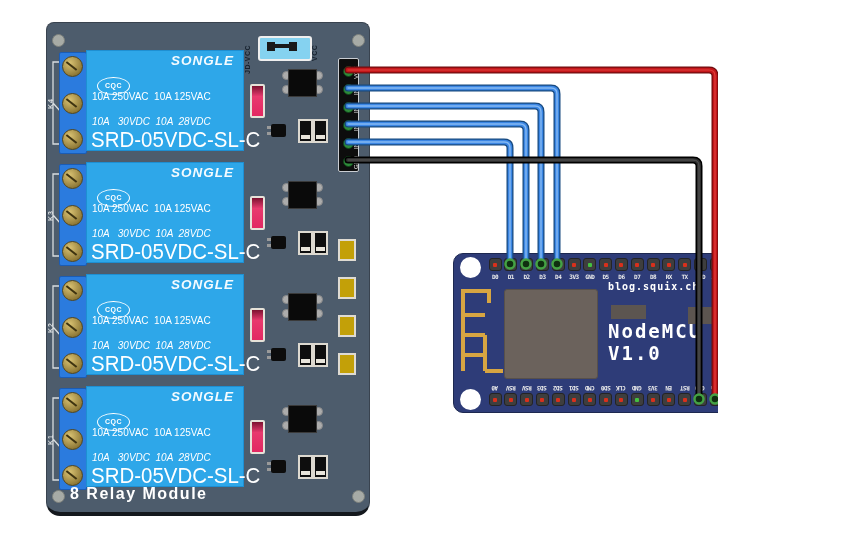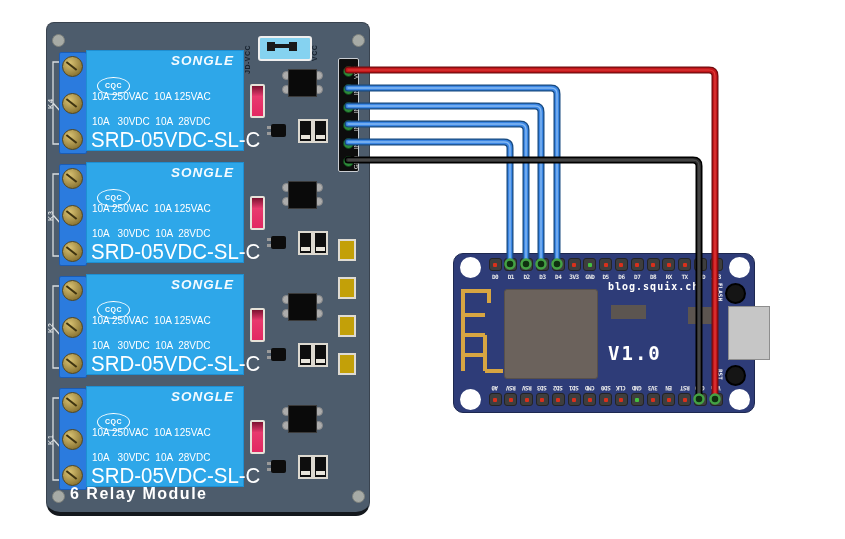--- a/index.html
+++ b/index.html
@@ -1,16 +1,16 @@
 <!DOCTYPE html>
 <html><head>
 <meta charset="utf-8">
 <style>
   html,body{margin:0;padding:0;background:#fff;}
-  #canvas{position:relative;width:845px;height:539px;background:#ffffff;overflow:hidden;
+  #canvas{position:relative;width:718px;height:539px;background:#ffffff;overflow:hidden;
           font-family:"Liberation Sans",sans-serif;}
   .abs{position:absolute;}
 
   
   #relay-board{left:46px;top:22px;width:322px;height:489px;background:#4D5C6C;
     border:1px solid #39434F;border-bottom:4px solid #14181D;border-radius:8px 8px 14px 14px;}
   .rhole{width:11px;height:11px;border-radius:50%;background:#A7ABA6;border:1px solid #7E827D;}
 
   .relay-row{left:0;top:calc(27px + var(--i)*112px);width:322px;height:112px;}
   .tstrip{left:12px;top:2px;width:26px;height:100px;background:#2B7BDE;border:1px solid #1B5CB4;border-radius:2px;}
@@ -21,21 +21,21 @@
   .screw.s0{top:6px;} .screw.s1{top:43px;} .screw.s2{top:79px;}
   .bracket{left:2px;top:8px;}
   .k-label{left:0px;top:32px;width:10px;height:44px;color:#D8DCDF;font-size:7px;font-weight:bold;
     writing-mode:vertical-rl;transform:rotate(180deg);text-align:center;letter-spacing:1px;}
 
   .relay-body{left:39px;top:0;width:158px;height:101px;background:#2EA7E9;border:1px solid #1E8FD2;box-sizing:border-box;}
   .songle{top:2px;right:9px;color:#F4FBFF;font-size:13.5px;font-weight:bold;font-style:italic;letter-spacing:1px;}
   .cqc{left:10px;top:26px;width:31px;height:16px;border:1.5px solid #FFF;border-radius:50%;
     color:#FFF;font-size:7px;font-weight:bold;text-align:center;line-height:16px;letter-spacing:.5px;}
   .rating{left:5px;color:#FFF;font-size:10px;white-space:pre;letter-spacing:0px;}
-  .rating.l1{top:40px;} .rating.l2{top:65px;}
+  .rating.l1{top:40px;} .rating.l2{top:65px;font-style:italic;}
   .model{left:4px;top:76px;color:#FFF;font-size:22px;white-space:pre;transform:scaleX(.93);transform-origin:left;}
 
   .sled{left:203px;top:34px;width:11px;height:30px;border:2px solid #E6E2D8;border-radius:2px;
     background:linear-gradient(180deg,#7C1230 0%,#E83A6E 35%,#E22862 100%);}
   .opto{left:235px;top:17px;width:40px;height:30px;}
   .opto .body{left:6px;top:2px;width:27px;height:26px;background:#0A0A0A;border:1px solid #3A3A3A;}
   .opto .leg{width:7px;height:7px;border-radius:50%;background:#ACACAC;border:1px solid #8A8A8A;}
   .opto .l0{left:0;top:4px;} .opto .l1{left:0;top:18px;} .opto .l2{left:32px;top:4px;} .opto .l3{left:32px;top:18px;}
   .transistor{left:224px;top:74px;width:15px;height:13px;background:#0C0C0C;border-radius:2px;}
   .transistor::before{content:"";position:absolute;left:-4px;top:2px;width:4px;height:3px;background:#9A9A9A;}
@@ -267,36 +267,37 @@
           <span class="hlab">IN2</span>
         </div>
         <div class="abs hpin" style="--i: 4;">
           <span class="hlab">IN1</span>
         </div>
         <div class="abs hpin" style="--i: 5;">
           <span class="hlab">GND</span>
         </div>
     </div>
 
-    <div class="abs" id="relay-title">6 Relay Module</div>
+    <div class="abs" id="relay-title">8 Relay Module</div>
   </div>
 
   <div class="abs" id="mcu-board">
     <div class="abs mhole" style="left:6px;top:3px;"></div>
     <div class="abs mhole" style="left:275px;top:3px;"></div>
     <div class="abs mhole" style="left:6px;top:135px;"></div>
     <div class="abs mhole" style="left:275px;top:135px;"></div>
 
     <svg class="abs" style="left:5px;top:31px;" width="48" height="92" viewBox="0 0 48 92">
       <path d="M4,16 V6 H30 V18 M4,16 V86 M4,30 H26 M4,50 H26 M4,70 H26 M26,50 V86 M26,86 H44" stroke="#D7A542" stroke-width="4" fill="none"></path>
     </svg>
     <div class="abs" id="chip"></div>
     <div class="abs" id="smd1"></div>
     <div class="abs" id="smd2"></div>
     <div class="abs" id="brand-text">blog.squix.ch</div>
+    <div class="abs" id="model1">NodeMCU</div>
     <div class="abs" id="model2">V1.0</div>
 
     <div class="abs btn-label" id="flash-label">FLASH</div>
     <div class="abs mbtn" id="flash-btn"></div>
     <div class="abs btn-label" id="rst-label">RST</div>
     <div class="abs mbtn" id="rst-btn"></div>
     <div class="abs" id="usb"></div>
 
     <div class="abs mpin top dot-red" style="--i: 0;">
         <span class="dot"></span>

